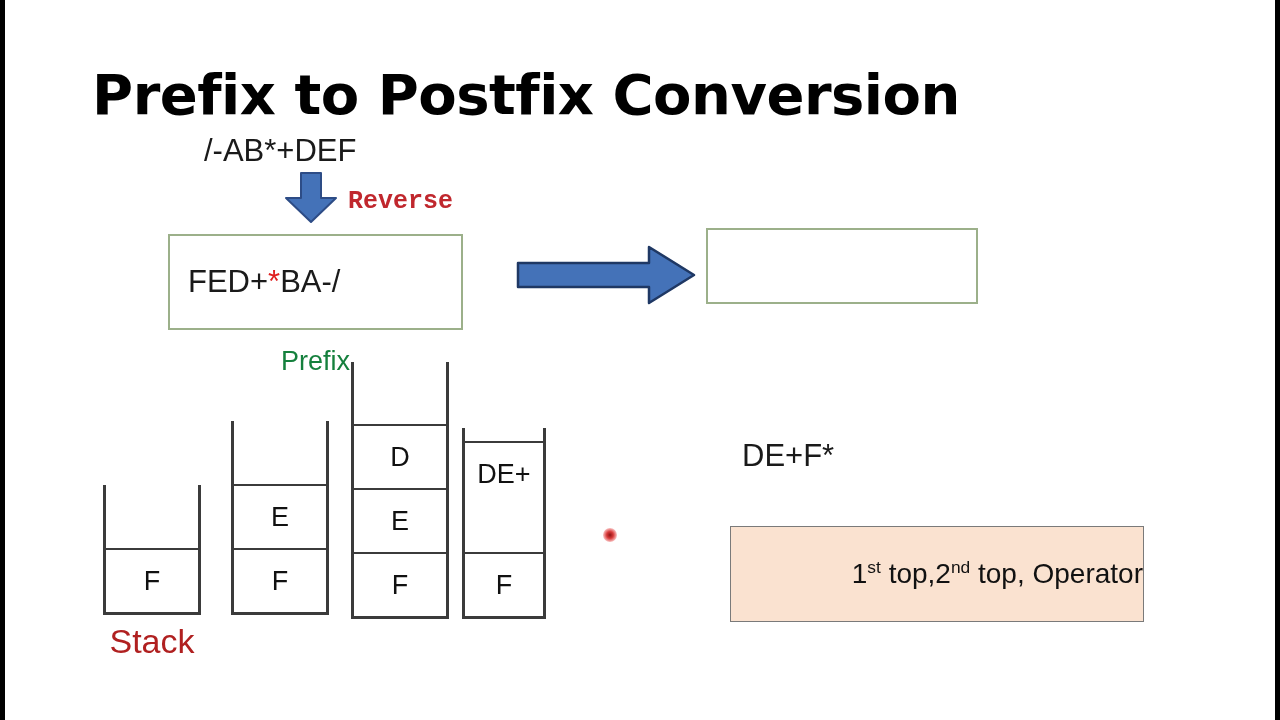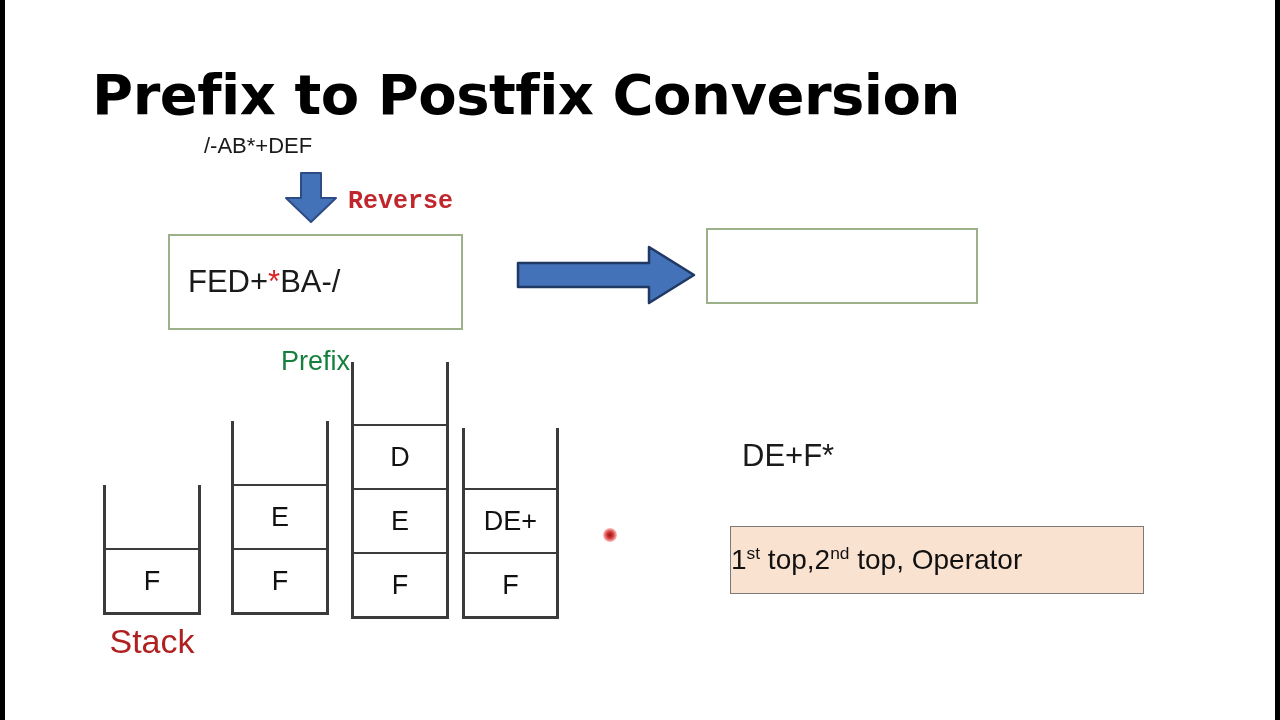--- a/index.html
+++ b/index.html
@@ -42,21 +42,21 @@
     font-size: 56px;
     letter-spacing: -0.5px;
     color: #000000;
     white-space: nowrap;
   }
 
   
   #raw-expr {
     position: absolute;
     left: 204px; top: 133px;
-    font-size: 22px;
+    font-size: 31px;
     color: #1a1a1a;
     white-space: nowrap;
   }
 
   
   #down-arrow {
     position: absolute;
     left: 284px; top: 172px;
     width: 54px; height: 52px;
   }
@@ -134,21 +134,21 @@
     display: flex;
     align-items: center;
     justify-content: center;
     font-size: 27px;
     color: #111111;
     white-space: nowrap;
   }
   #stack-1 { left: 103px; top: 485px;  width: 98px; height: 130px; }
   #stack-2 { left: 231px; top: 421px;  width: 98px; height: 194px; }
   #stack-3 { left: 351px; top: 362px;  width: 98px; height: 257px; }
-  #stack-4 { left: 462px; top: 428px;  width: 97px; height: 191px; }
+  #stack-4 { left: 462px; top: 428px;  width: 84px; height: 191px; gap: 47px; }
 
   #stack-label {
     position: absolute;
     left: 103px; top: 622px;
     width: 98px;
     text-align: center;
     font-size: 34px;
     color: #B02020;
     white-space: nowrap;
   }
@@ -169,27 +169,27 @@
     position: absolute;
     left: 726px; top: 438px;
     font-size: 31px;
     color: #1a1a1a;
     white-space: nowrap;
     margin-left: 16px;
   }
   #rule-box {
     position: absolute;
     left: 730px; top: 526px;
-    width: 414px; height: 68px;
+    width: 414px; height: 96px;
     box-sizing: border-box;
     border: 1px solid #7a7a7a;
     background: #FAE2D0;
     display: flex;
     align-items: center;
-    justify-content: flex-start;
+    justify-content: flex-end;
   }
   #rule-text {
     font-size: 28px;
     color: #111111;
     white-space: nowrap;
   }
   #rule-text sup {
     font-size: 0.62em;
     vertical-align: super;
     line-height: 0;

